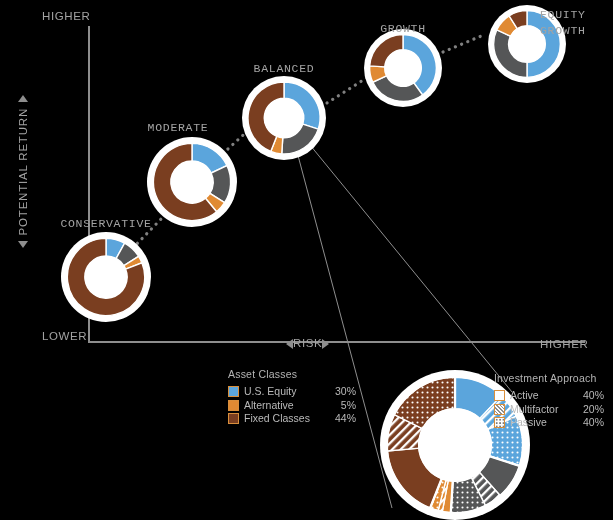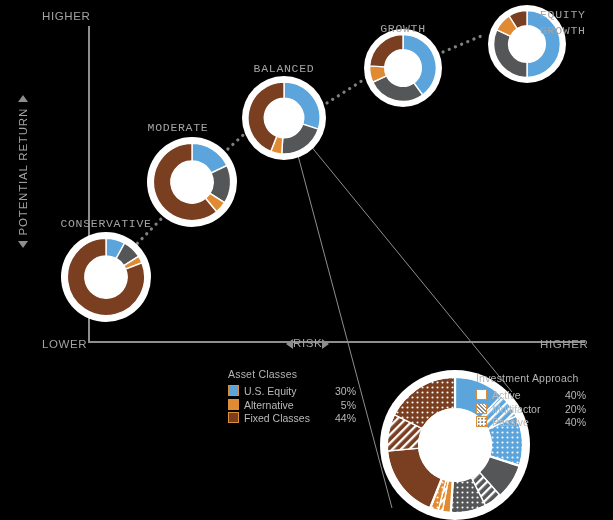--- a/index.html
+++ b/index.html
@@ -4,41 +4,41 @@
 <style>
   html,body{margin:0;padding:0;background:#000;}
   body{width:613px;height:520px;position:relative;overflow:hidden;
        font-family:"Liberation Sans","DejaVu Sans",sans-serif;color:#9d9d9d;}
   #stage{position:absolute;inset:0;width:533px;height:520px;}
   .axis-line{position:absolute;background:#8e8e8e;}
   #y-axis{left:88px;top:26px;width:1.5px;height:316px;}
   #x-axis{left:88px;top:341px;width:497px;height:1.5px;}
   .axlabel{position:absolute;font-size:11.5px;letter-spacing:.6px;color:#a3a3a3;white-space:nowrap;}
   #lbl-higher-top{left:42px;top:10px;}
-  #lbl-lower{left:42px;top:338px;}
+  #lbl-lower{left:42px;top:330px;}
   #lbl-higher-right{left:540px;top:338px;}
   #risk-group{position:absolute;left:286px;top:337px;display:flex;align-items:flex-end;gap:0;font-size:11.5px;letter-spacing:.6px;color:#a3a3a3;}
   .tri{width:0;height:0;}
   .tri-l{border-top:5px solid transparent;border-bottom:5px solid transparent;border-right:7px solid #8e8e8e;}
   .tri-r{border-top:5px solid transparent;border-bottom:5px solid transparent;border-left:7px solid #8e8e8e;}
   .tri-u{border-left:5px solid transparent;border-right:5px solid transparent;border-bottom:7px solid #8e8e8e;}
   .tri-d{border-left:5px solid transparent;border-right:5px solid transparent;border-top:7px solid #8e8e8e;}
   #y-group{position:absolute;left:12px;top:95px;width:22px;height:150px;display:flex;flex-direction:column;align-items:center;gap:6px;}
   #y-text{writing-mode:vertical-rl;transform:rotate(180deg);font-size:11.5px;letter-spacing:.8px;color:#a3a3a3;white-space:nowrap;}
   .node-title{position:absolute;font-size:11.5px;letter-spacing:.7px;color:#a3a3a3;white-space:nowrap;text-align:center;font-family:Liberation Mono, monospace;}
   .legend{position:absolute;}
   .legend-title{font-size:10.5px;color:#b4b4b4;margin-bottom:5px;letter-spacing:.2px;}
-  .legend-row{display:flex;font-size:10.5px;color:#b9b9b9;line-height:13.5px;height:13.5px;}
+  .legend-row{display:flex;align-items:center;font-size:10.5px;color:#b9b9b9;line-height:13.5px;height:13.5px;}
   .sw{width:11px;height:11px;margin-right:5px;flex:0 0 auto;border:1px solid #d98f3c;box-sizing:border-box;}
   .lg-name{display:inline-block;}
   .lg-pct{display:inline-block;text-align:right;}
   #legend-assets{left:228px;top:368px;}
   #legend-assets .lg-name{width:78px;}
   #legend-assets .lg-pct{width:34px;}
-  #legend-approach{left:476px;top:372px;}
+  #legend-approach{left:494px;top:372px;}
   #legend-approach .lg-name{width:62px;}
   #legend-approach .lg-pct{width:32px;}
   .sw-solid{background:#ffffff;}
   .sw-hatch{background:
     repeating-linear-gradient(45deg,#ffffff 0 1.6px,#8e8e8e 1.6px 2.6px);}
   .sw-dot{background:#ffffff;
     background-image:radial-gradient(#7d7d7d 30%,transparent 31%);
     background-size:3.4px 3.4px;}
   svg{display:block;overflow:visible;}
   .conn{stroke:#8e8e8e;stroke-width:1;fill:none;}

